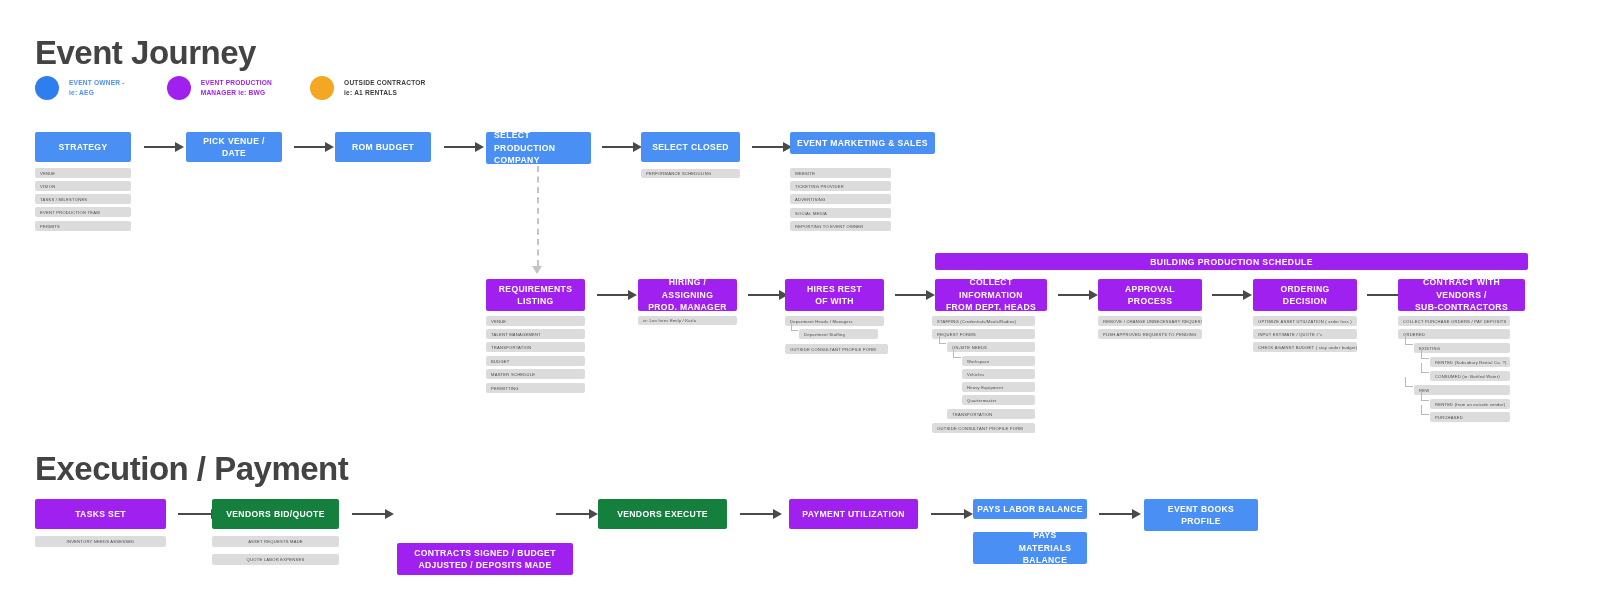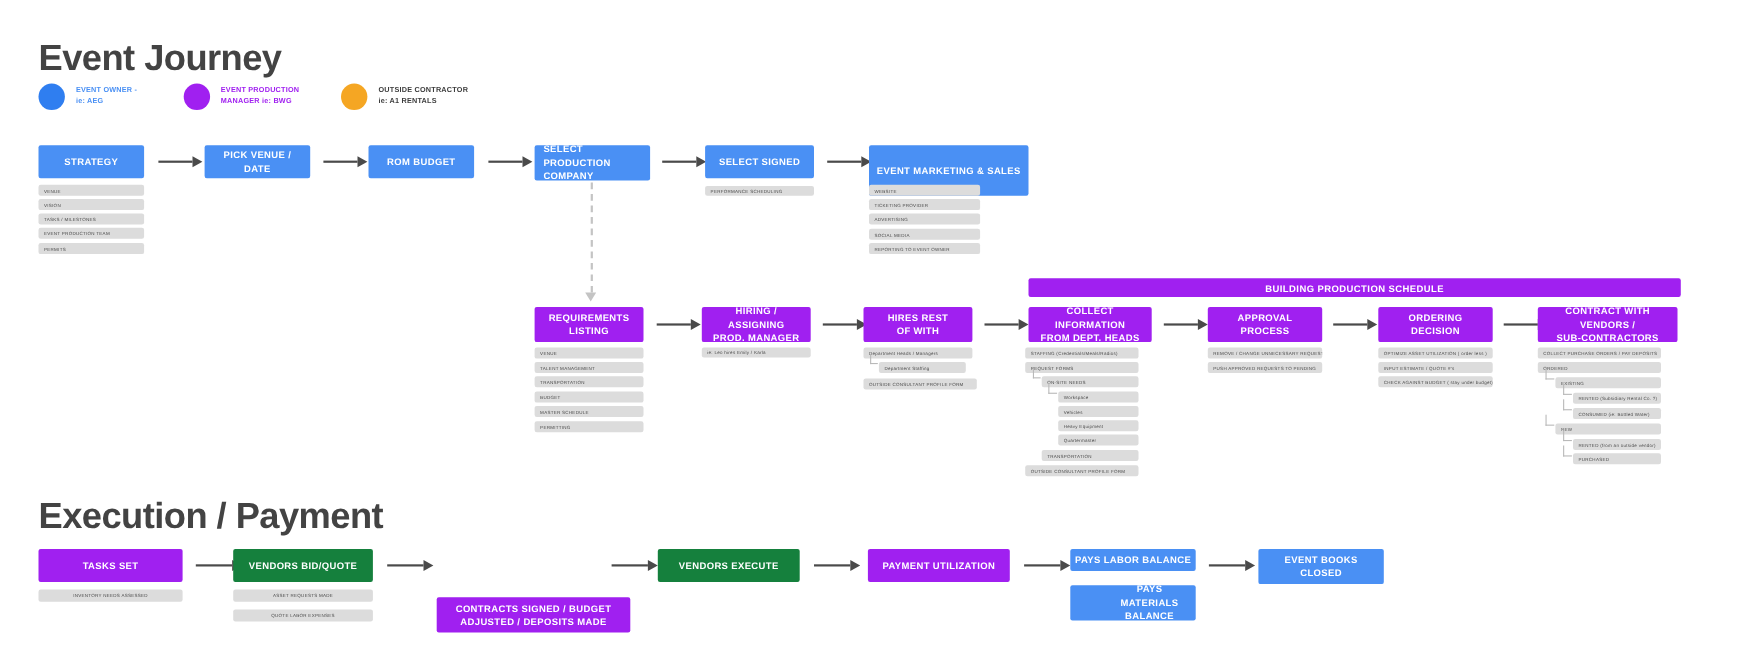--- a/index.html
+++ b/index.html
@@ -165,30 +165,30 @@
     </span>
   </div>
 
   <div class="arrow" style="left:602px; top:142px; width:40px;">
     <div class="shaft" style="width:31px;"></div>
       <div class="head" style="left:31px;"></div>
   </div>
 
   <div class="node blue" style="left:641px; top:132px; width:99px; height:30px;">
     <span>
-        <span class="nl">SELECT SIGNED</span>
+        <span class="nl">SELECT CLOSED</span>
       </span>
   </div>
 
   <div class="arrow" style="left:752px; top:142px; width:40px;">
     <div class="shaft" style="width:31px;"></div>
       <div class="head" style="left:31px;"></div>
   </div>
 
-  <div class="node blue" style="left:790px; top:132px; width:145px; height:46px;">
+  <div class="node blue" style="left:790px; top:132px; width:145px; height:22px;">
     <span>
         <span class="nl">EVENT MARKETING &amp; SALES</span>
       </span>
   </div>
 
   <div class="chip" style="left:35px; top:168px; width:96px; height:10px;">VENUE</div>
   <div class="chip" style="left:35px; top:181px; width:96px; height:10px;">VISION</div>
   <div class="chip" style="left:35px; top:194px; width:96px; height:10px;">TASKS / MILESTONES</div>
   <div class="chip" style="left:35px; top:207px; width:96px; height:10px;">EVENT PRODUCTION TEAM</div>
   <div class="chip" style="left:35px; top:221px; width:96px; height:10px;">PERMITS</div>
@@ -402,21 +402,21 @@
   </div>
 
   <div class="arrow" style="left:1099px; top:509px; width:42px;">
     <div class="shaft" style="width:33px;"></div>
       <div class="head" style="left:33px;"></div>
   </div>
 
   <div class="node blue" style="left:1144px; top:499px; width:114px; height:32px;">
     <span>
       <span class="nl">EVENT BOOKS</span>
-      <span class="nl">CLOSED</span>
+      <span class="nl">PROFILE</span>
     </span>
   </div>
 
   <div class="chip" style="left:35px; top:536px; width:131px; height:11px; justify-content:center; padding-left:0;">INVENTORY NEEDS ASSESSED</div>
   <div class="chip" style="left:212px; top:536px; width:127px; height:11px; justify-content:center; padding-left:0;">ASSET REQUESTS MADE</div>
   <div class="chip" style="left:212px; top:554px; width:127px; height:11px; justify-content:center; padding-left:0;">QUOTE LABOR EXPENSES</div>
 
 </div>
 
 </body></html>

